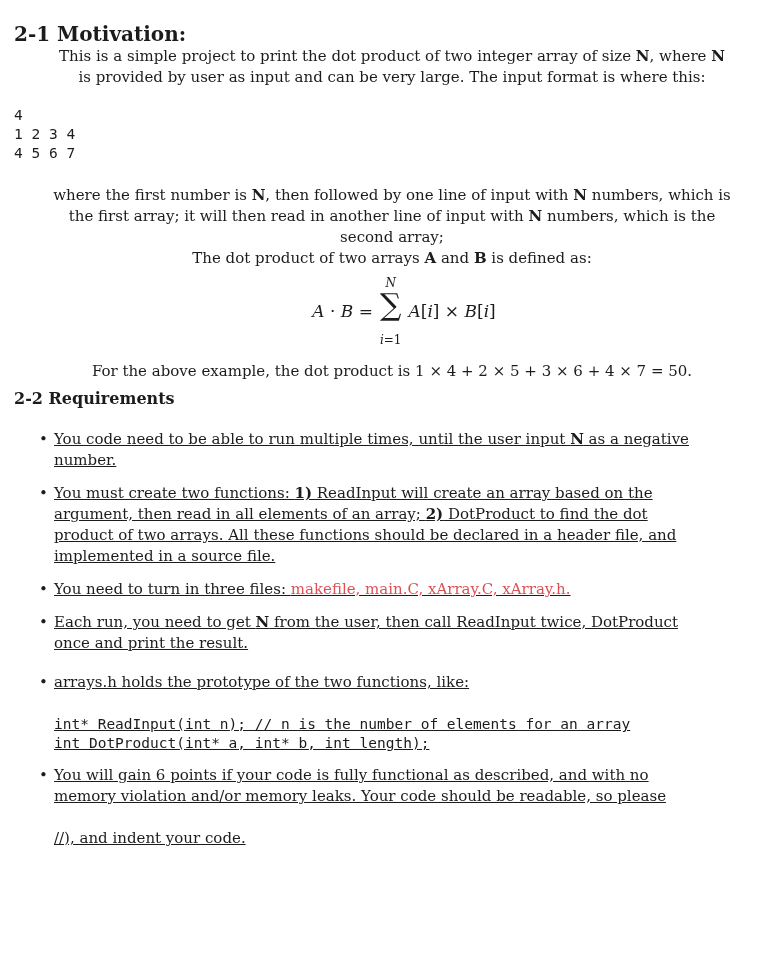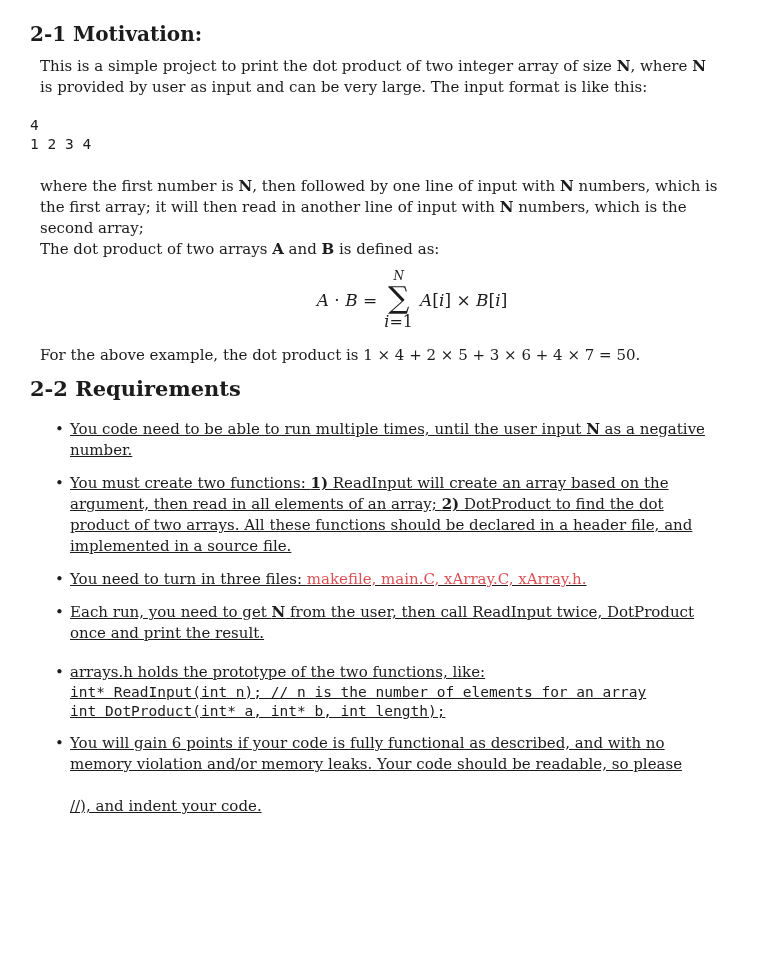--- a/index.html
+++ b/index.html
@@ -3,76 +3,77 @@
 <meta charset="utf-8">
 <style>
   html, body { margin: 0; padding: 0; }
   body {
     width: 772px; height: 972px;
     background: var(--background, #ffffff);
     color: var(--text-color, #1c1c1c);
     font-family: "DejaVu Serif", serif;
     overflow: hidden;
   }
-  .doc { padding: 22px 2px 0 30px; font-size: 15px; line-height: 21px; }
+  .doc { padding: 22px 2px 0 14px; font-size: 15px; line-height: 21px; }
 
   .h { font-weight: bold; margin: 0; }
   .h-mot { font-size: 20px; line-height: 24px; }
-  .h-sec { font-size: 21px; line-height: 25px; }
+  .h-sec { font-size: 16px; line-height: 25px; }
   #req-heading { margin-top: 4px; }
   #notes-heading { margin-top: 24px; }
 
-  .para { margin: 10px; }
+  .para { margin: 0; text-align: center; }
   .para2 { margin-top: 22px; }
 
   .codeblock {
     font-family: "DejaVu Sans Mono", monospace;
     font-size: 14.5px; line-height: 19px;
   }
   .cb1 { margin-top: 18px; }
-  .cb2 { margin-bottom: 2px; }
+  .cb2 { margin-top: 22px; margin-bottom: 2px; }
 
   .seg-b { font-weight: bold; }
   .seg-i { font-style: italic; }
   .seg-r { color: var(--accent-red, #dc5055); }
 
   .formula {
     display: flex; justify-content: center; align-items: center;
     margin-top: 8px; font-size: 17px;
   }
   .f-left { margin-right: 7px; margin-left: 24px; }
   .f-right { margin-left: 7px; }
   .sum { display: flex; flex-direction: column; align-items: center; line-height: 1; }
   .sum .upper { font-size: 12px; margin-bottom: 1px; font-style: italic; }
   .sum .sigma { font-size: 30px; line-height: 30px; }
-  .sum .lower { font-size: 16px; margin-top: 1px; text-align: center; }
+  .sum .lower { font-size: 12px; margin-top: 14px; text-align: center; }
 
   .example-line { margin-top: 15px; }
 
   ul.bullets { list-style: none; margin: 18px 0 0 0; padding: 0; text-decoration: underline; }
   ul.bullets li { position: relative; padding-left: 40px; margin-bottom: 12px; }
   ul.bullets li::before {
     content: "\2022";
     position: absolute; left: 25px; top: 0;
     font-size: 15px;
   }
 </style>
 </head>
 <body>
 
 <div class="doc">
 
   <section>
     <h2 class="h h-mot">2-1 Motivation:</h2>
 
-    <p class="para"><span>This is a simple project to print the dot product of two integer array of size </span><span class="seg-b">N</span><span>, where </span><span class="seg-b">N</span><br><span>is provided by user as input and can be very large. The input format is like this:</span></p>
+    <p class="para"><span>This is a simple project to print the dot product of two integer array of size </span><span class="seg-b">N</span><span>, where </span><span class="seg-b">N</span><br><span>is provided by user as input and can be very large. The input format is where this:</span></p>
 
     <div class="codeblock cb1">
       <div>4</div>
       <div>1 2 3 4</div>
+      <div>4 5 6 7</div>
     </div>
 
     <p class="para para2"><span>where the first number is </span><span class="seg-b">N</span><span>, then followed by one line of input with </span><span class="seg-b">N</span><span> numbers, which is</span><br><span>the first array; it will then read in another line of input with </span><span class="seg-b">N</span><span> numbers, which is the</span><br><span>second array;</span><br><span>The dot product of two arrays </span><span class="seg-b">A</span><span> and </span><span class="seg-b">B</span><span> is defined as:</span></p>
 
     <div class="formula">
       <span class="f-left"><span class="seg-i">A</span><span> · </span><span class="seg-i">B</span><span> =</span></span>
       <span class="sum">
         <span class="upper">N</span>
         <span class="sigma">∑</span>
         <span class="lower"><span class="seg-i">i</span><span>=1</span></span>

